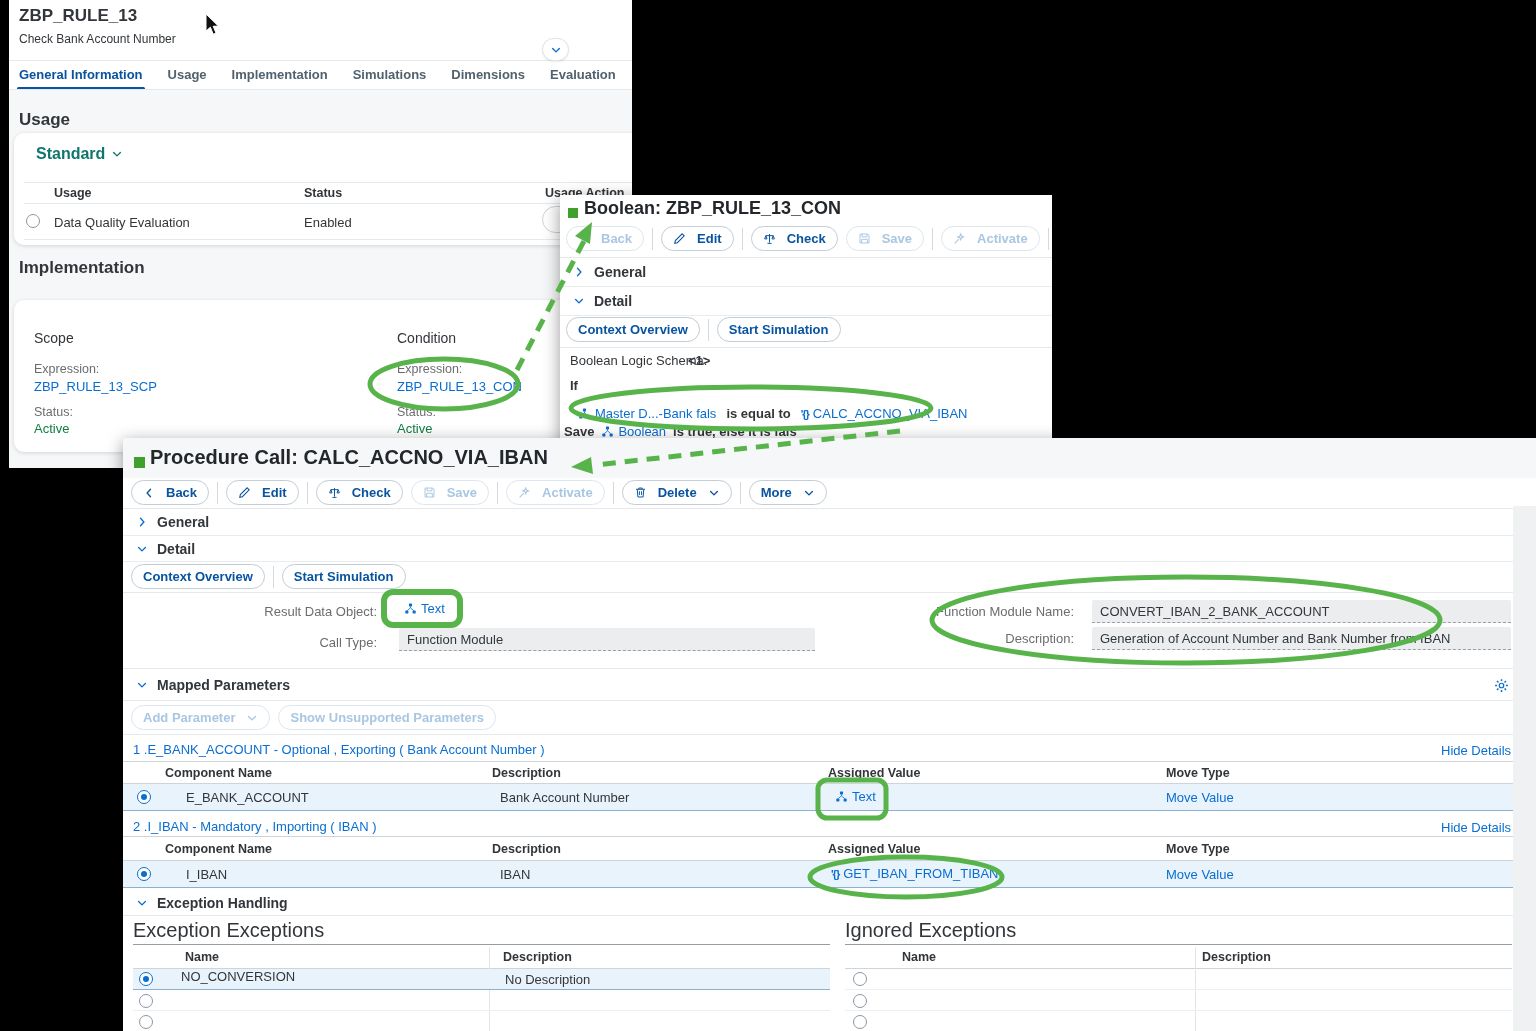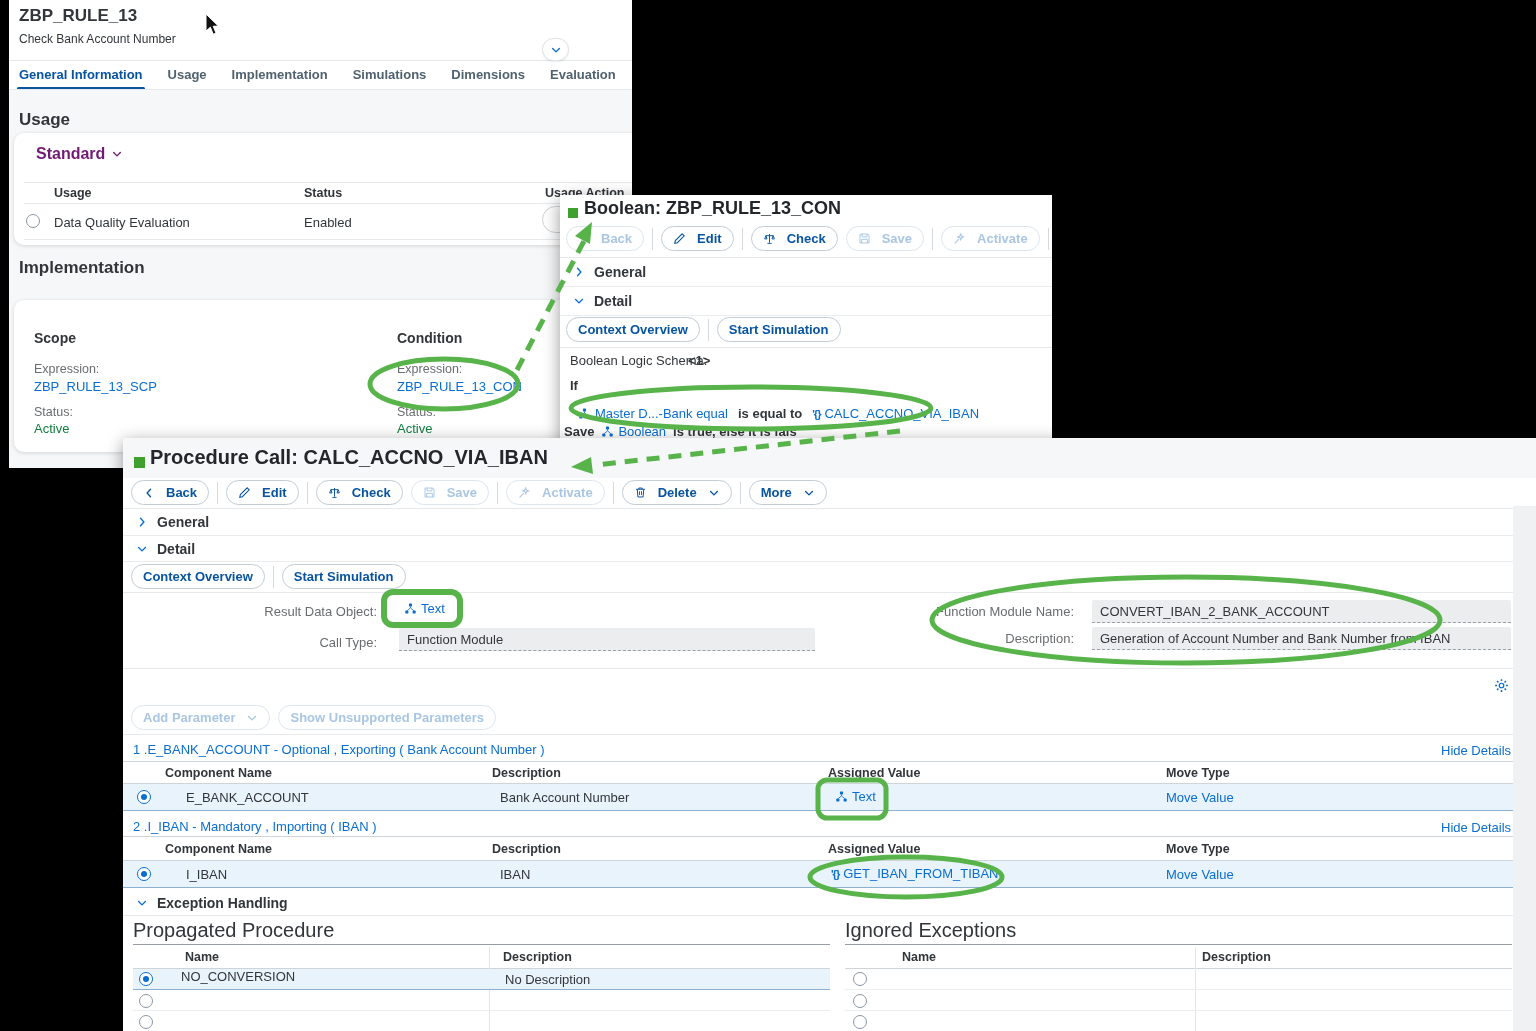--- a/index.html
+++ b/index.html
@@ -55,27 +55,27 @@
   .r-tabs { position:absolute; left:10px; top:61px; height:28px; display:flex; gap:25px; align-items:center;
             font-size:13px; font-weight:700; color:#51626f; white-space:nowrap; }
   .r-tab { position:relative; padding-bottom:2px; }
   .r-tab.active { color:#0854a0; }
   .r-tab.active::after { content:""; position:absolute; left:-2px; right:-2px; bottom:-6px; height:3px;
                          background:#0854a0; border-radius:2px; }
   .r-body-bg { position:absolute; left:0; top:90px; right:0; bottom:0; background:#f6f7f8; }
   .r-h { position:absolute; left:10px; font-size:17px; font-weight:700; }
   .card { position:absolute; background:#fff; border-radius:10px; box-shadow:0 1px 4px rgba(0,0,0,.14); }
   .variant { position:absolute; left:22px; top:12px; display:flex; align-items:center; gap:6px;
-             color:#701a75; font-size:16px; font-weight:700; }
+             color:#0f766e; font-size:16px; font-weight:700; }
   .variant svg { width:12px; height:12px; }
   .pill-part { position:absolute; width:70px; height:27px; border:1px solid #cdd3d8; border-radius:14px; background:#fff; }
   .kv-label { position:absolute; font-size:12.5px; color:#6a6d70; }
   .kv-link  { position:absolute; font-size:13px; color:#0a6ed1; }
   .kv-green { position:absolute; font-size:13px; color:#107e3e; }
-  .colhead  { position:absolute; font-size:14px; font-weight:700; color:#32363a; }
+  .colhead  { position:absolute; font-size:14px; font-weight:400; color:#32363a; }
   
   .gsq { position:absolute; background:#3fa02e; }
   .wtitle { position:absolute; font-weight:700; color:#23272b; white-space:nowrap; }
   .bigsub { position:absolute; font-size:20px; font-weight:400; color:#32363a; white-space:nowrap; }
   .subline { position:absolute; height:1px; background:#979da3; }
   .vline { position:absolute; width:1px; background:#e3e6e9; }
   .strip { position:absolute; background:#eff1f3; }
   #anno { position:absolute; left:0; top:0; width:1536px; height:1031px; z-index:10; pointer-events:none; }
   #cursor { position:absolute; left:205px; top:14px; z-index:20; pointer-events:none; }
 </style>
@@ -247,21 +247,21 @@
   </div>
   <div class="hr" style="top:152px"></div>
   <div class="tcell" style="left:10px;top:158px;color:#32363a">Boolean Logic Schema:</div>
   <div class="tcell" style="left:128px;top:158px;font-weight:700">&lt;1&gt;</div>
   <div class="tcell" style="left:10px;top:183px;font-weight:700">If</div>
   <div class="abs" style="left:18px;top:203px;display:flex;align-items:center;gap:6px">
     <span class="objlink">
       <svg>
           <use href="#i-obj"></use>
         </svg>
-      <span>Master D...-Bank equal</span>
+      <span>Master D...-Bank fals</span>
     </span>
     <span class="tcell" style="position:static;font-weight:700;margin:8px 4px">is equal to</span>
     <span class="objlink">
       <span class="fico">'{}</span>
       <span>CALC_ACCNO_VIA_IBAN</span>
     </span>
   </div>
   <div class="abs" style="left:4px;top:229px;display:flex;align-items:center;gap:7px">
     <span style="font-weight:700;font-size:13px">Save</span>
     <span class="objlink">
@@ -368,20 +368,26 @@
   <div class="flabel" style="left:700px;width:251px;top:166px">Function Module Name:</div>
   <div class="ffield" style="left:969px;top:162px;width:419px;height:23px">
     <span>CONVERT_IBAN_2_BANK_ACCOUNT</span>
   </div>
   <div class="flabel" style="left:700px;width:251px;top:193px">Description:</div>
   <div class="ffield" style="left:969px;top:189px;width:419px;height:23px">
     <span>Generation of Account Number and Bank Number from IBAN</span>
   </div>
   <div class="hr" style="top:230px"></div>
 
+  <div class="secrow" style="top:231px;height:32px;border-bottom:1px solid #e6e9eb">
+    <svg>
+        <use href="#i-chevd"></use>
+      </svg>
+    <span>Mapped Parameters</span>
+  </div>
   <svg class="abs blue" style="left:1371px;top:240px;width:15px;height:15px">
       <use href="#i-gear"></use>
     </svg>
   <div class="tb" style="left:8px;top:267px">
     <button class="btn dis">
       <span>Add Parameter</span>
       <svg class="ic12">
           <use href="#i-chevd"></use>
         </svg>
     </button>
@@ -430,21 +436,21 @@
     </span>
     <div class="tcell link" style="left:1043px;top:6px">Move Value</div>
   </div>
 
   <div class="secrow" style="top:452px;height:26px;border-bottom:1px solid #e6e9eb">
     <svg>
         <use href="#i-chevd"></use>
       </svg>
     <span>Exception Handling</span>
   </div>
-  <div class="bigsub" style="left:10px;top:481px">Propagated Procedure</div>
+  <div class="bigsub" style="left:10px;top:481px">Exception Exceptions</div>
   <div class="bigsub" style="left:722px;top:481px">Ignored Exceptions</div>
   <div class="subline" style="left:10px;top:506px;width:697px"></div>
   <div class="subline" style="left:722px;top:506px;width:667px"></div>
 
   <div class="tcell th" style="left:62px;top:512px">Name</div>
   <div class="tcell th" style="left:380px;top:512px">Description</div>
   <div class="abs" style="left:10px;top:530px;width:697px;height:1px;background:#cfd4d8"></div>
   <div class="vline" style="left:366px;top:509px;height:84px"></div>
   <div class="rowsel" style="left:10px;right:auto;width:697px;top:531px;height:21px">
     <span class="rdo sel" style="left:6px;top:3px"></span>

